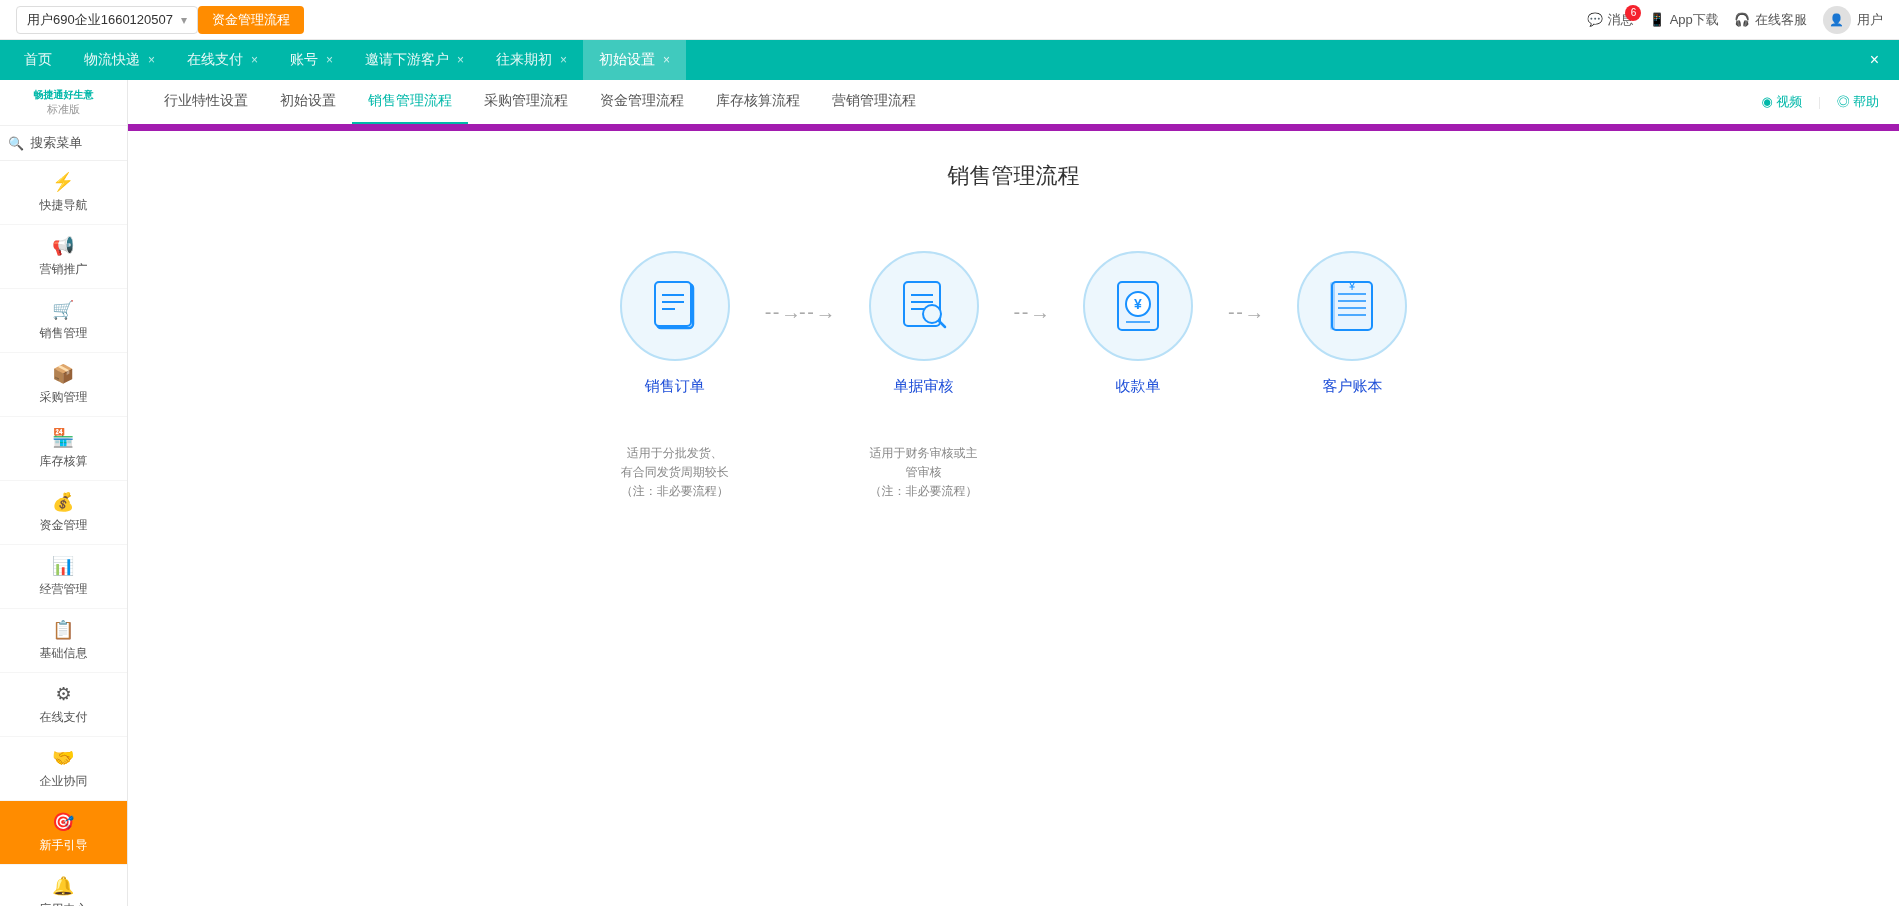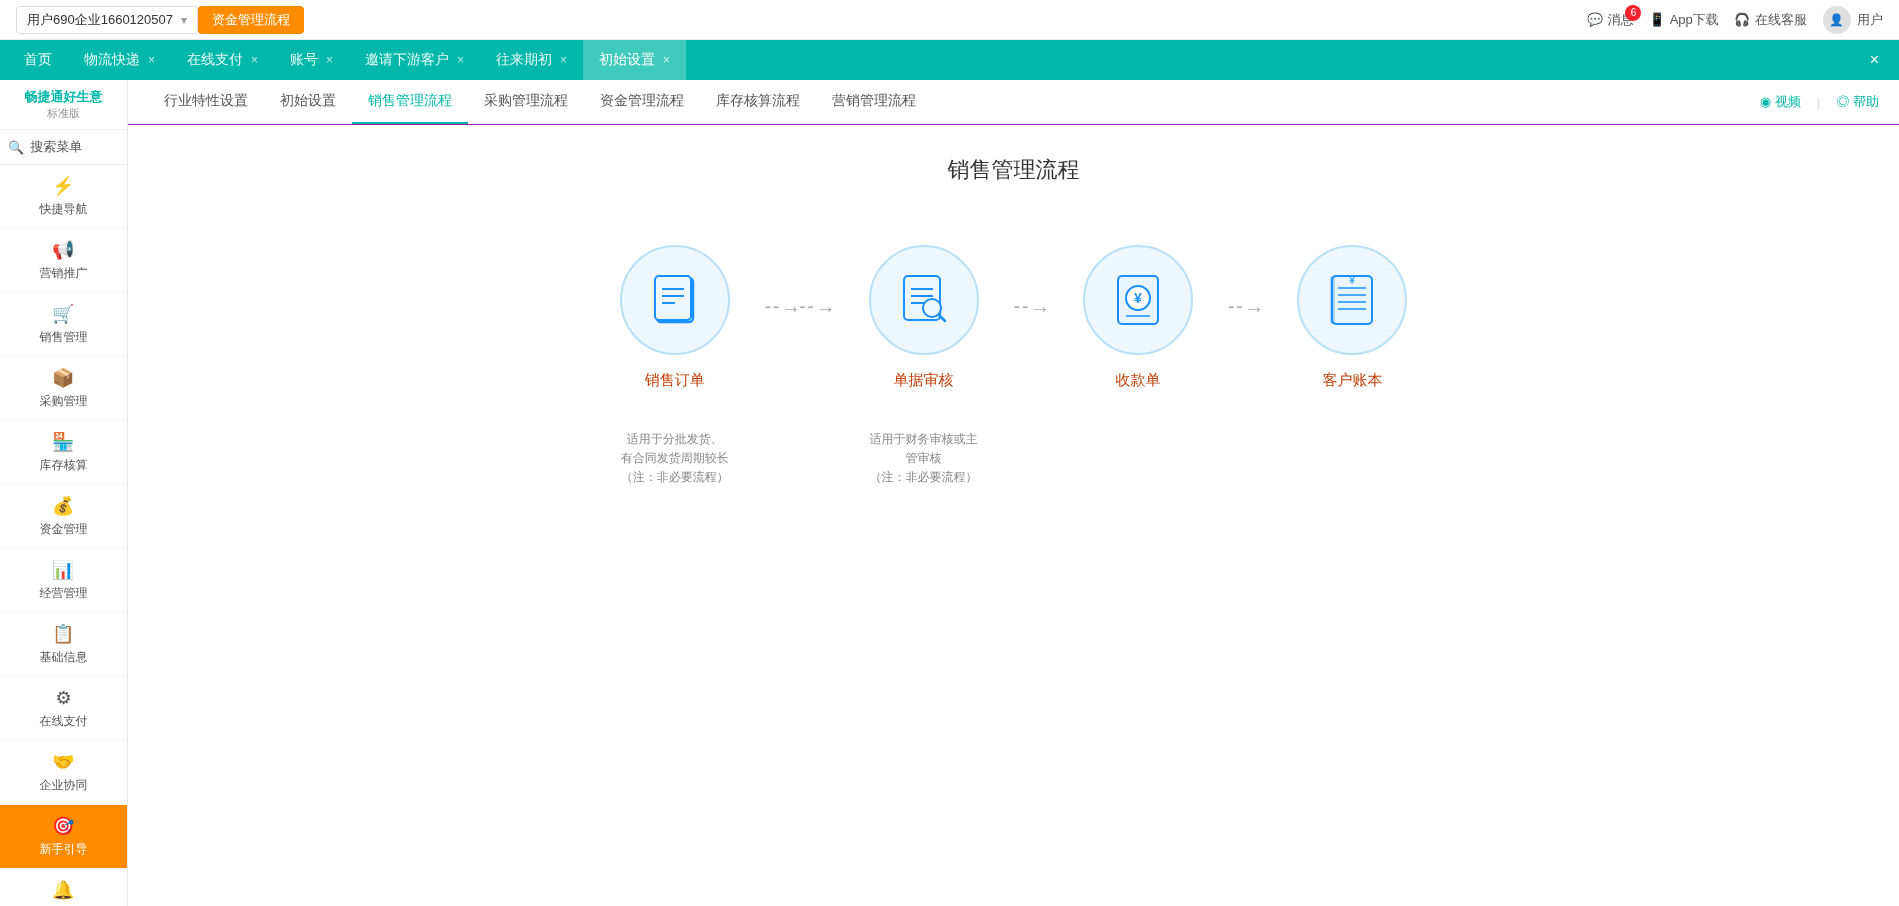--- a/index.html
+++ b/index.html
@@ -96,21 +96,21 @@
     }
     .logo-area {
       height: 60px;
       display: flex;
       flex-direction: column;
       align-items: center;
       justify-content: center;
       border-bottom: 1px solid #f0f0f0;
       padding: 8px;
     }
-    .logo-text { color: #00b8a9; font-size: 13px; font-weight: bold; }
+    .logo-text { color: #00b8a9; font-size: 10px; font-weight: bold; }
     .logo-sub { color: #999; font-size: 11px; }
     .sidebar-search {
       padding: 8px;
       display: flex;
       align-items: center;
       gap: 6px;
       cursor: pointer;
       color: #555;
       font-size: 13px;
       border-bottom: 1px solid #f0f0f0;
@@ -137,23 +137,24 @@
       overflow-y: auto;
       display: flex;
       flex-direction: column;
     }
 
     
     .sub-nav {
       display: flex;
       align-items: center;
       padding: 0 20px;
-      border-bottom: 1px solid #a21caf;
+      border-bottom: 7px solid #a21caf;
       background: #fff;
       gap: 0;
+      font-family: Liberation Serif, serif;
     }
     .sub-nav-item {
       padding: 12px 16px;
       cursor: pointer;
       font-size: 14px;
       color: #555;
       border-bottom: 2px solid transparent;
       white-space: nowrap;
     }
     .sub-nav-item.active { color: #00b8a9; border-bottom: 2px solid #00b8a9; }
@@ -194,22 +195,22 @@
       border-radius: 50%;
       border: 2px solid #b8e0f7;
       background: #edf7fd;
       display: flex;
       align-items: center;
       justify-content: center;
       margin-bottom: 16px;
     }
     .flow-label {
       font-size: 15px;
-      color: #c2410c;
-      margin-bottom: 12px;
+      color: #1d4ed8;
+      margin-bottom: 20px;
       font-weight: 500;
     }
     .flow-desc {
       font-size: 12px;
       color: #888;
       text-align: center;
       line-height: 1.6;
       margin-top: 28px;
     }
     .flow-arrow {

